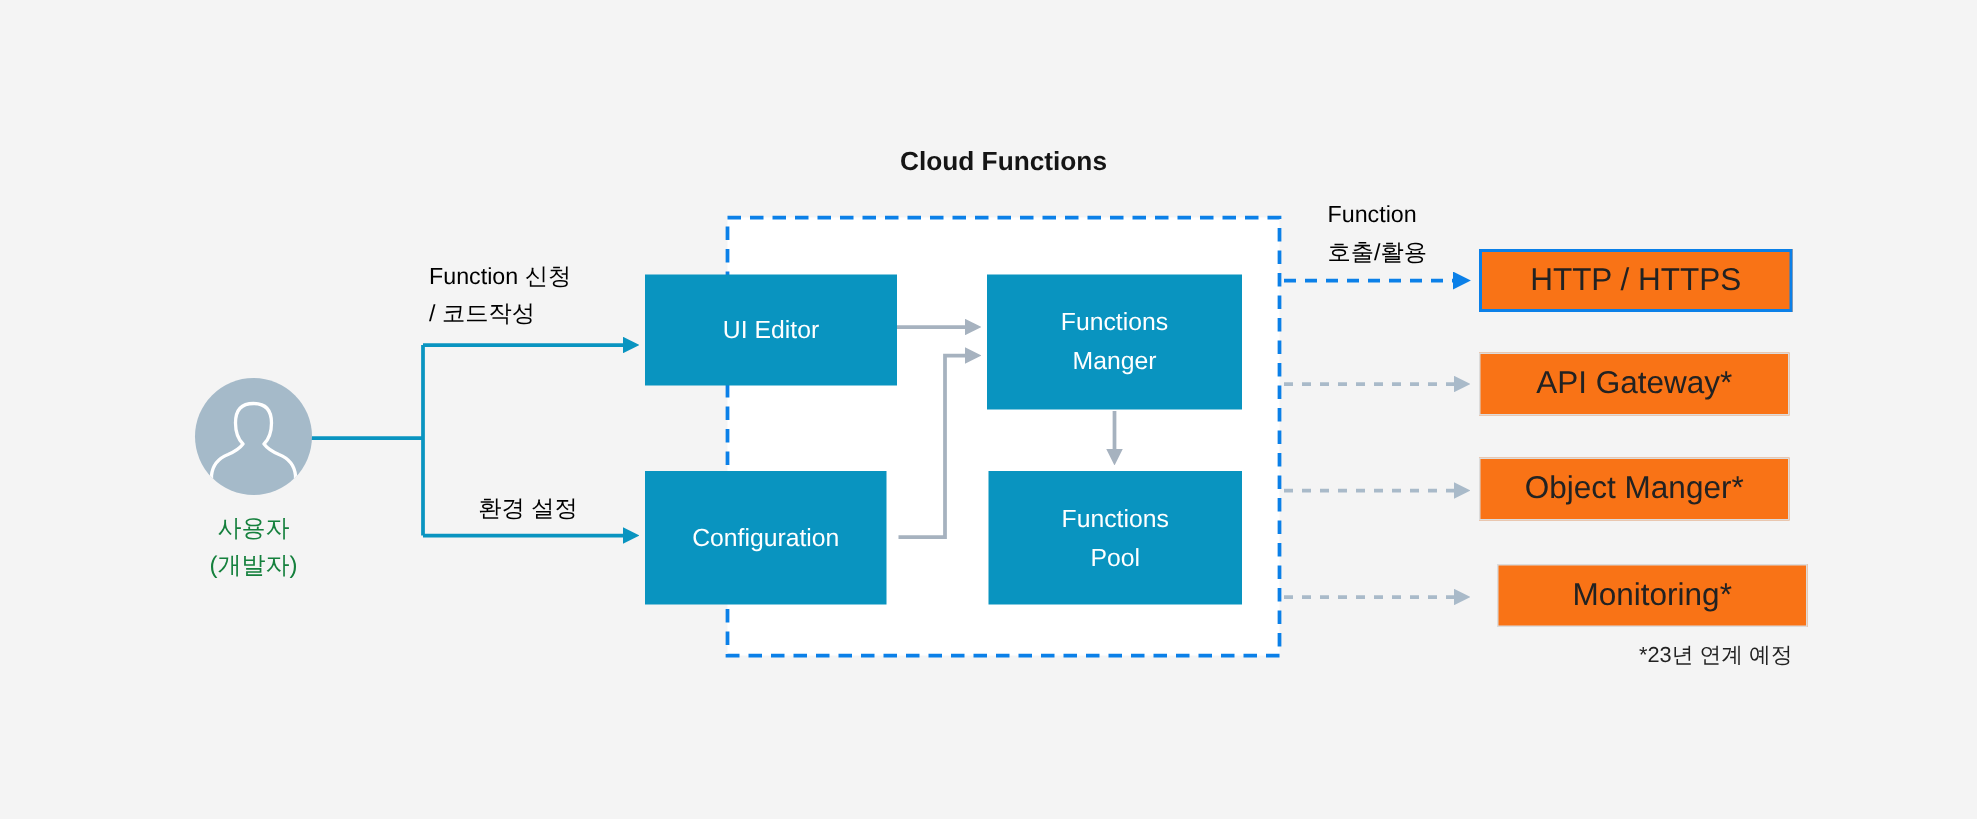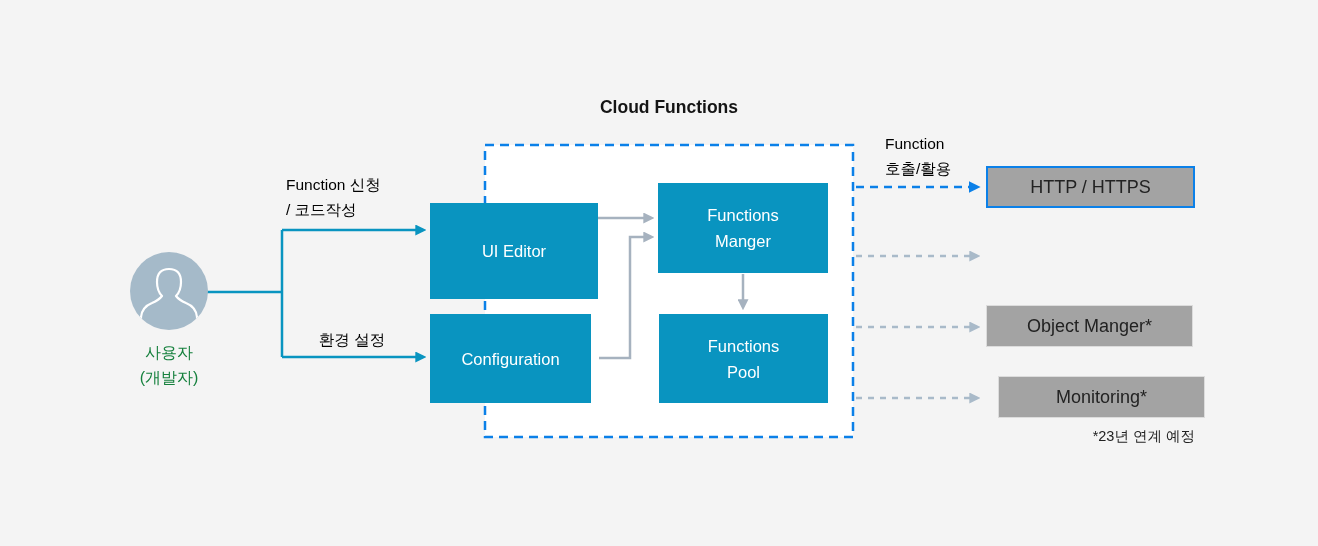--- a/index.html
+++ b/index.html
@@ -46,32 +46,32 @@
 
   
   .node{
     background:#0994c0;
     color:#ffffff;
     display:flex;align-items:center;justify-content:center;
     text-align:center;
     font-size:16.5px;line-height:26px;
     z-index:3;
   }
-  .n-ui{left:430px;top:183px;width:168px;height:96px;margin-top:20px;}
+  .n-ui{left:430px;top:183px;width:168px;height:74px;}
   .n-conf{left:430px;top:314px;width:161px;height:89px;}
   .n-mgr{left:658px;top:183px;width:170px;height:90px;}
   .n-pool{left:659px;top:314px;width:169px;height:89px;}
 
   
   .target{
     left:986px;width:205px;height:40px;
-    background:#a3a3a3;
+    background:#f97316;
     border:1px solid #dcdcdc;
     display:flex;align-items:center;justify-content:center;
-    font-size:18px;color:#222;
+    font-size:21px;color:#222;
     z-index:3;
   }
   .t-http{top:166px;border:2px solid #0b80e8;height:38px;}
   .t-api{top:235px;}
   .t-obj{top:305px;}
   .t-mon{top:376px;margin-left:12px;}
 
   .footnote{
     left:995px;top:427px;width:200px;
     text-align:right;
@@ -144,18 +144,19 @@
 호출/활용</div>
 
   <div class="abs node n-ui">UI Editor</div>
   <div class="abs node n-conf">Configuration</div>
   <div class="abs node n-mgr ml">Functions
 Manger</div>
   <div class="abs node n-pool ml">Functions
 Pool</div>
 
   <div class="abs target t-http">HTTP / HTTPS</div>
+  <div class="abs target t-api">API Gateway*</div>
   <div class="abs target t-obj">Object Manger*</div>
   <div class="abs target t-mon">Monitoring*</div>
 
   <div class="abs footnote">*23년 연계 예정</div>
 
 </div>
 
 </body></html>

